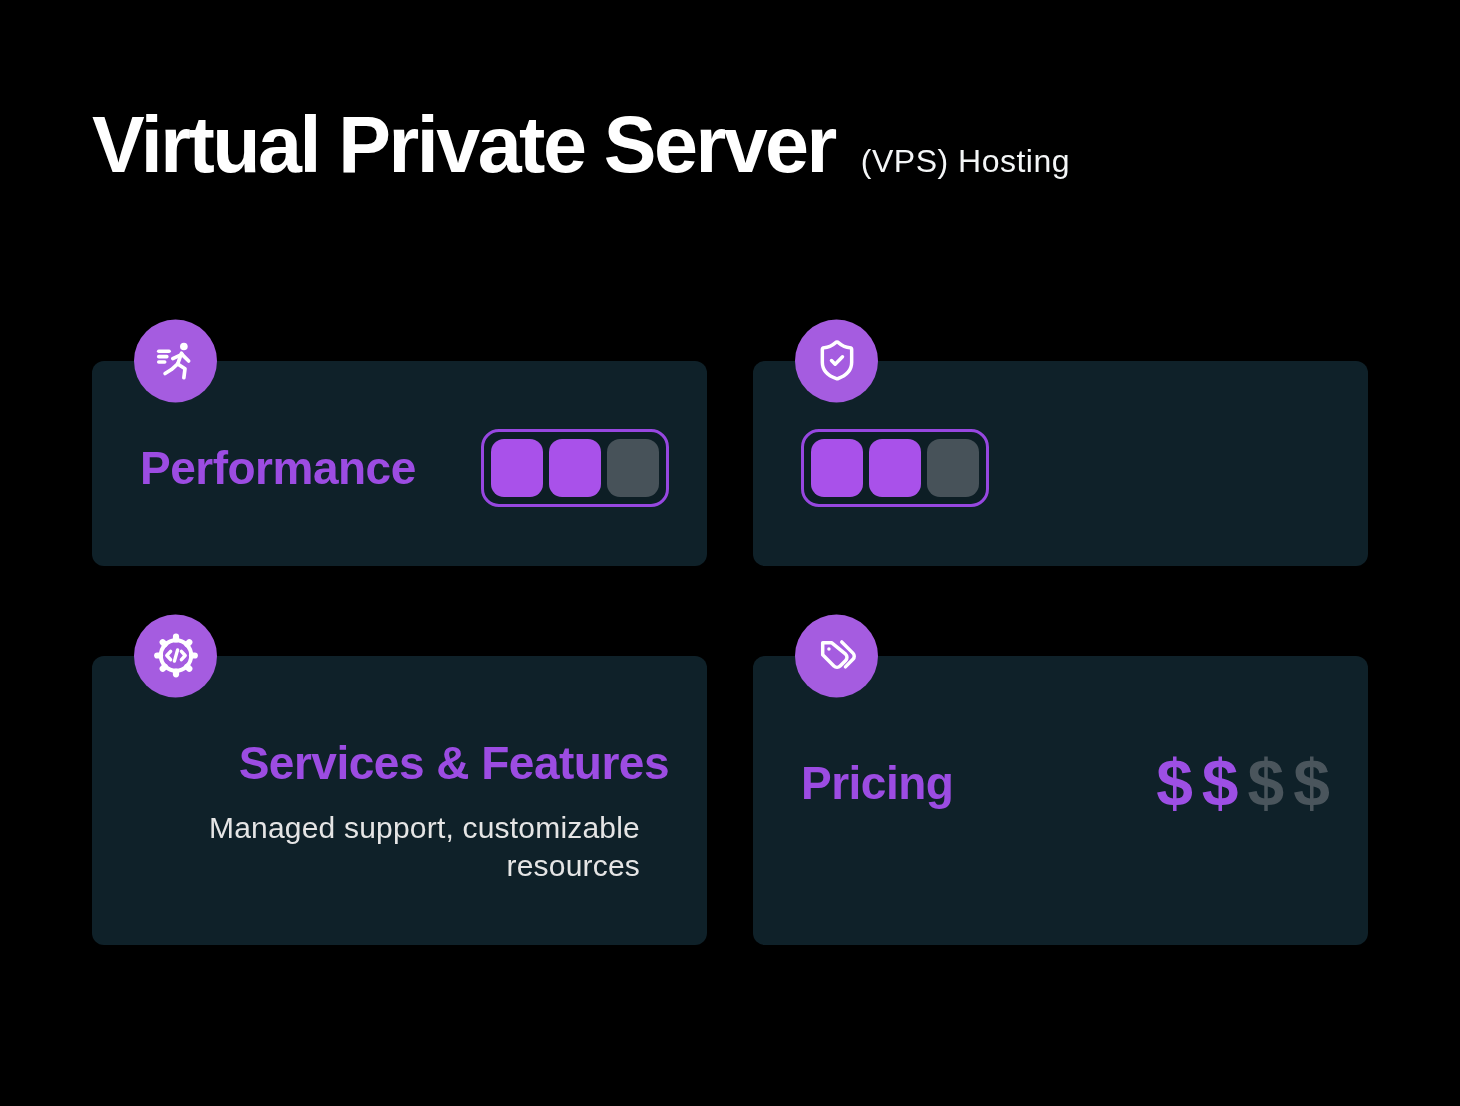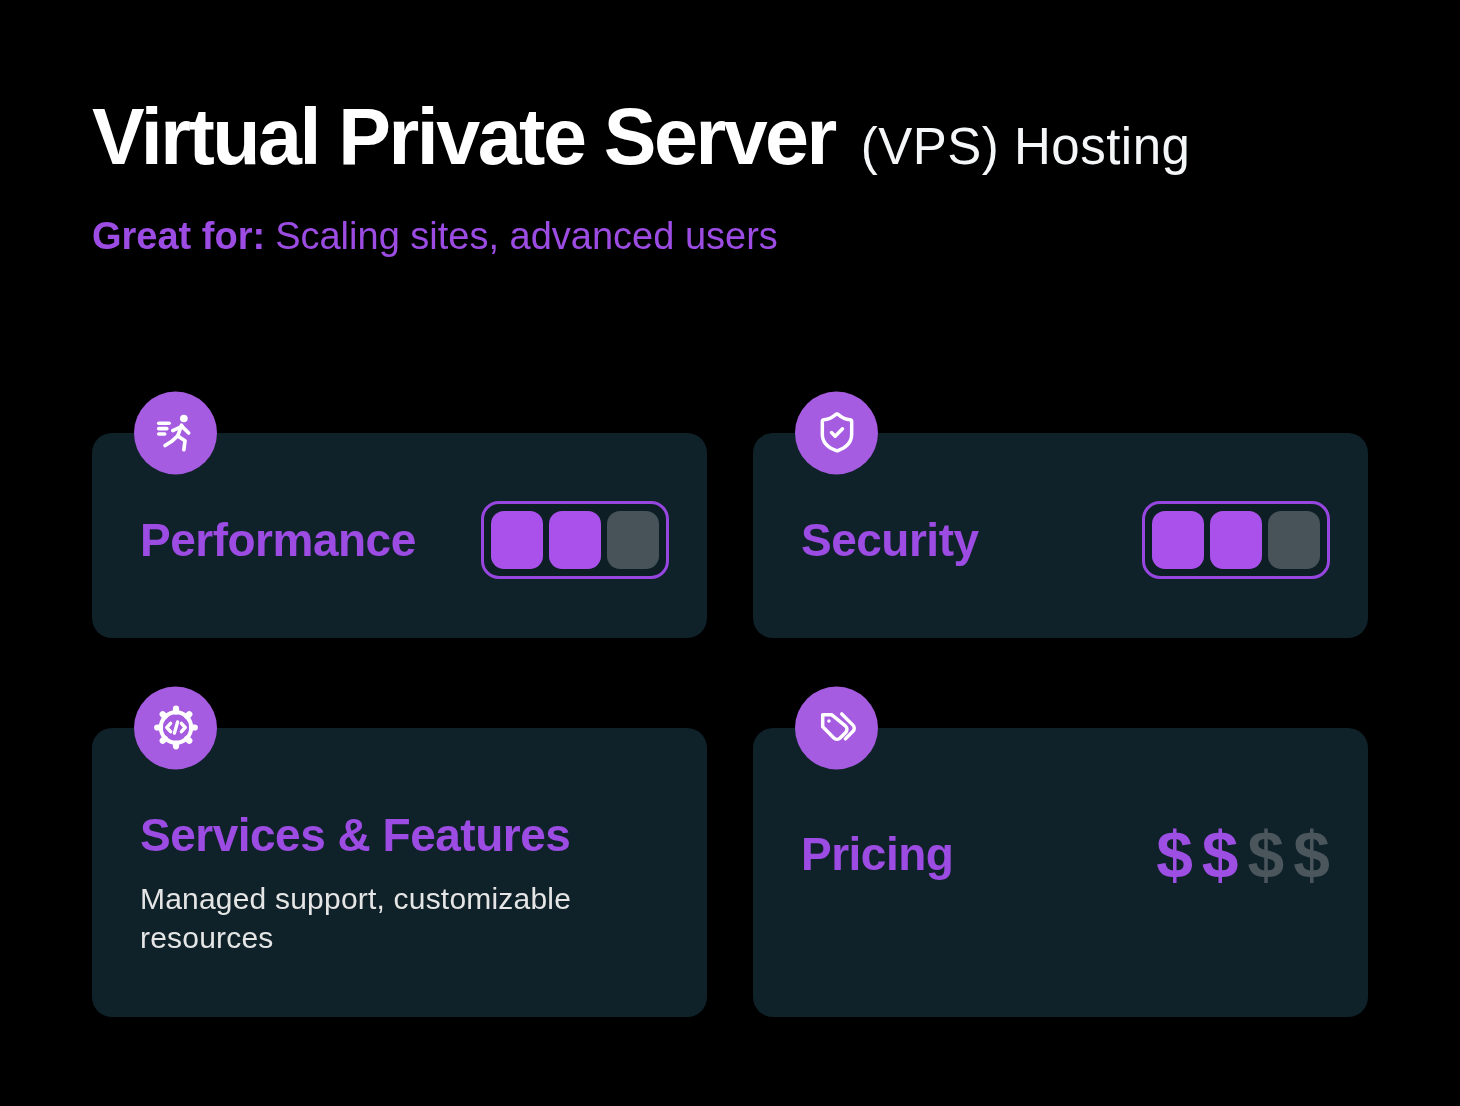--- a/index.html
+++ b/index.html
@@ -3,34 +3,34 @@
 <meta charset="utf-8">
 <style>
   html, body { margin: 0; padding: 0; }
   body {
     width: 1460px; height: 1106px;
     background: #000000;
     overflow: hidden;
     font-family: "Liberation Sans", sans-serif;
     -webkit-font-smoothing: antialiased;
   }
-  .page { padding: 0 92px; position: relative; width: 1276px; }
+  .page { padding: 8px 92px; position: relative; width: 1276px; text-align: right; }
 
   
   .title-line {
     margin: 0; padding-top: 96px;
     display: flex; align-items: baseline;
     white-space: nowrap;
   }
   .title-main {
     font-size: 79px; font-weight: bold; color: #ffffff;
     letter-spacing: -2.5px; line-height: 1.05;
   }
   .title-suffix {
-    font-size: 51px; font-weight: 400; color: #f4f6f7;
+    font-size: 32px; font-weight: 400; color: #f4f6f7;
     margin-left: 26px; letter-spacing: 0.5px;
   }
   .tagline {
     margin: 36px 0 0 0;
     font-size: 38px; line-height: 1.15;
     color: #9c4ce2;
   }
   .tagline b { font-weight: bold; margin-right: 10px; }
 
   
@@ -38,21 +38,21 @@
     margin-top: 174px;
     display: grid;
     grid-template-columns: 615px 615px;
     grid-template-rows: 205px 289px;
     column-gap: 46px;
     row-gap: 90px;
   }
   .card {
     position: relative;
     background: #0f2129;
-    border-radius: 20px;
+    border-radius: 12px;
   }
   .badge {
     position: absolute;
     top: 0; left: 42px;
     transform: translateY(-50%);
     width: 83px; height: 83px;
     border-radius: 50%;
     background: #a55ce0;
     display: flex; align-items: center; justify-content: center;
   }
@@ -113,23 +113,20 @@
 </style>
 </head>
 <body>
 
 <div class="page">
 
   <h1 class="title-line">
     <span class="title-main">Virtual Private Server</span>
     <span class="title-suffix">(VPS) Hosting</span>
   </h1>
-  <p class="tagline">
-    <b>Great for:</b><span>Scaling sites, advanced users</span>
-  </p>
 
   <div class="grid">
 
     <div class="card">
       <div class="badge">
         <svg width="46" height="46" viewBox="0 0 24 24" fill="none" stroke="#ffffff" stroke-width="1.9" stroke-linecap="round" stroke-linejoin="round">
           <path d="M3 7.2h5.4"></path>
           <path d="M3 10h4.2"></path>
           <path d="M3 12.8h3.1"></path>
           <circle cx="16.1" cy="4.7" r="2.0" fill="#ffffff" stroke="none"></circle>
@@ -151,21 +148,20 @@
     </div>
 
     <div class="card">
       <div class="badge">
         <svg width="44" height="44" viewBox="0 0 24 24" fill="none" stroke="#ffffff" stroke-width="1.9" stroke-linecap="round" stroke-linejoin="round">
           <path d="M20 13c0 5-3.5 7.5-7.66 8.95a1 1 0 0 1-.67-.01C7.5 20.5 4 18 4 13V6a1 1 0 0 1 1-1c2 0 4.5-1.2 6.24-2.72a1 1 0 0 1 1.52 0C14.51 3.81 17 5 19 5a1 1 0 0 1 1 1z"></path>
           <path d="m9 12 2 2 4-4"></path>
         </svg>
       </div>
       <div class="feature-row">
-        <span class="card-title">Security</span>
         <span class="rating">
             <span class="block on"></span>
             <span class="block on"></span>
             <span class="block"></span>
           </span>
       </div>
     </div>
 
     <div class="card">
       <div class="badge">

